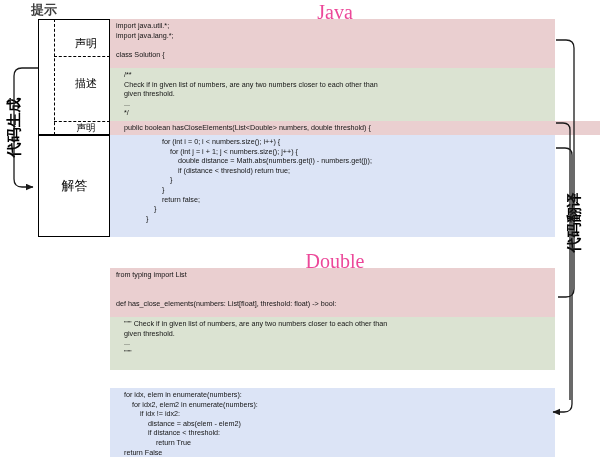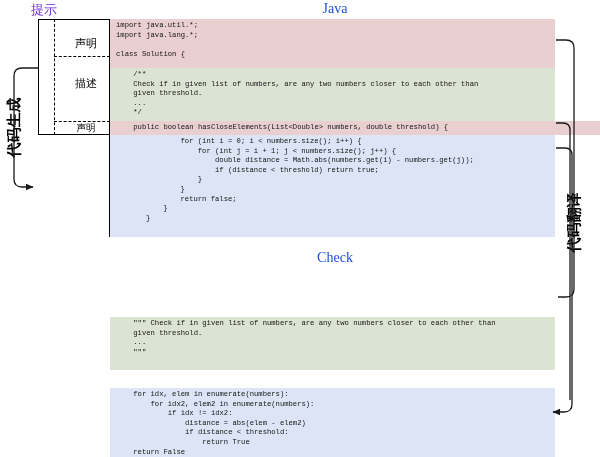--- a/index.html
+++ b/index.html
@@ -18,34 +18,34 @@
 
   .stage {
     position: absolute;
     left: 0; top: 0;
     width: 600px; height: 457px;
   }
 
   
   .lang-title {
     position: absolute;
-    font-size: 14px;
+    font-size: 20px;
     font-family: "Liberation Serif", "DejaVu Serif", serif;
-    color: #1d4ed8;
+    color: #ec4899;
     text-align: center;
     white-space: nowrap;
   }
   #java-title  { left: 285px; top: 1px;   width: 100px; }
   #python-title{ left: 285px; top: 250px; width: 100px; }
 
   
   .code-band {
     position: absolute;
     box-sizing: border-box;
-    font-family: Liberation Mono, monospace;
+    font-family: Liberation Sans, sans-serif;
     font-size: 7.2px;
     line-height: 9.6px;
     white-space: pre;
     color: #141414;
     padding: 2px 0 0 6px;
     overflow: hidden;
   }
   .band-pink  { background: #eacfd0; }
   .band-green { background: #dbe3d2; }
   .band-blue  { background: #dce4f6; }
@@ -125,22 +125,23 @@
     width: 0; height: 102px;
     border-left: 1.1px solid #000;
   }
 
   
   #prompt-label {
     position: absolute;
     left: 31px; top: 1px;
     font-family: "DejaVu Sans", "Liberation Sans", sans-serif;
     font-size: 13px;
-    color: #6d28d9;
+    color: #404040;
     white-space: nowrap;
+    font-weight: bold;
   }
 
   .vtext {
     position: absolute;
     font-family: "DejaVu Sans", "Liberation Sans", sans-serif;
     font-weight: bold;
     color: #000;
     white-space: nowrap;
     transform-origin: 50% 50%;
   }
@@ -166,34 +167,35 @@
     pointer-events: none;
   }
 </style>
 </head>
 <body>
 
 <div class="stage">
 
   <div class="lang-title" id="java-title">Java</div>
 
-  <div class="lang-title" id="python-title">Check</div>
+  <div class="lang-title" id="python-title">Double</div>
 
   <div id="prompt-label">提示</div>
 
   <div id="prompt-box"></div>
   <div id="prompt-box-right"></div>
   <div id="prompt-inner-col"></div>
 
   <div class="prompt-cell" id="cell-decl-1">声明</div>
 
   <div class="prompt-cell" id="cell-desc">描述</div>
 
   <div class="prompt-cell" id="cell-decl-2">声明</div>
 
+  <div id="answer-box">解答</div>
   <div id="answer-box-right"></div>
 
   <div class="code-band band-pink" id="java-decl-1">import java.util.*;
 import java.lang.*;
 
 class Solution {</div>
 
   <div class="code-band band-green" id="java-desc">    /**
     Check if in given list of numbers, are any two numbers closer to each other than
     given threshold.
@@ -205,20 +207,24 @@
   <div class="code-band band-blue" id="java-body">        for (int i = 0; i &lt; numbers.size(); i++) {
             for (int j = i + 1; j &lt; numbers.size(); j++) {
                 double distance = Math.abs(numbers.get(i) - numbers.get(j));
                 if (distance &lt; threshold) return true;
             }
         }
         return false;
     }
 }</div>
 
+  <div class="code-band band-pink" id="py-decl">from typing import List
+
+
+def has_close_elements(numbers: List[float], threshold: float) -&gt; bool:</div>
 
   <div class="code-band band-green" id="py-desc">    """ Check if in given list of numbers, are any two numbers closer to each other than
     given threshold.
     ...
     """</div>
 
   <div class="code-band band-blue" id="py-body">    for idx, elem in enumerate(numbers):
         for idx2, elem2 in enumerate(numbers):
             if idx != idx2:
                 distance = abs(elem - elem2)

